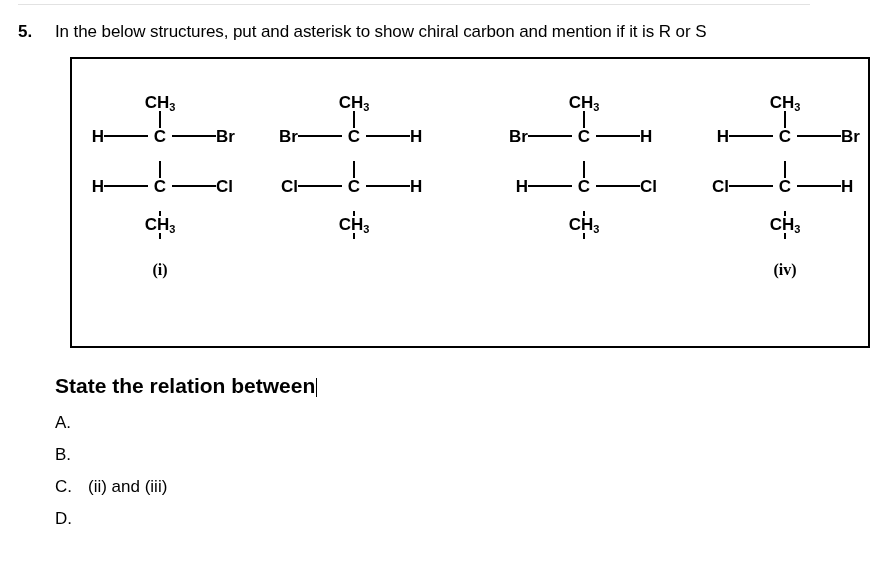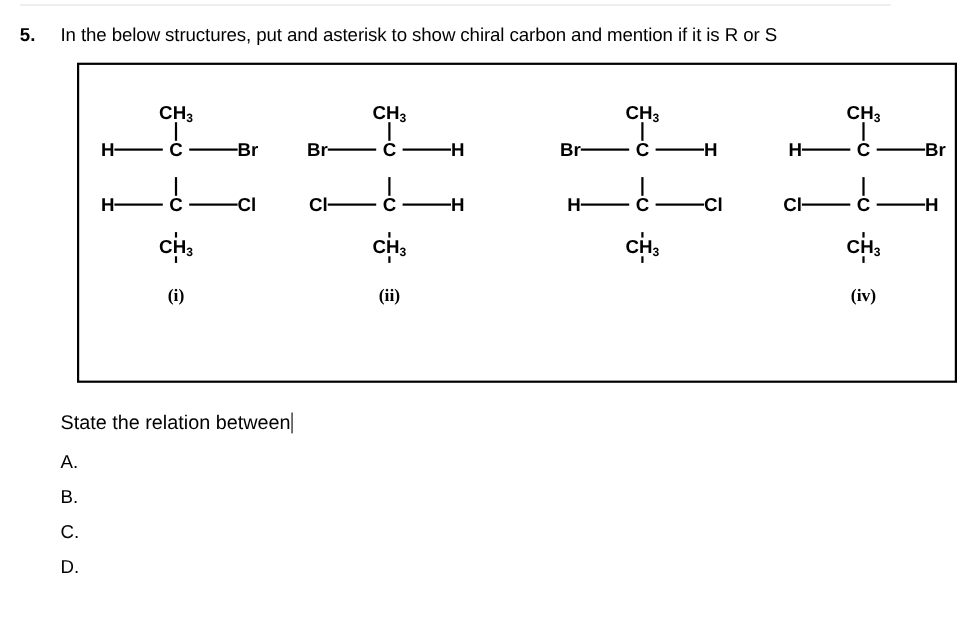--- a/index.html
+++ b/index.html
@@ -166,22 +166,22 @@
   }
 
   
   .answers {
     position: absolute;
     left: 55px;
     top: 375px;
     width: 400px;
   }
   .answer-prompt {
-    font-size: 18px;
-    font-weight: normal;
+    font-size: 21px;
+    font-weight: bold;
     line-height: 1;
     margin-bottom: 10px;
     position: relative;
     display: inline-block;
     white-space: nowrap;
   }
   .caret {
     display: inline-block;
     width: 1px;
     height: 19px;
@@ -271,21 +271,20 @@
       <span class="side left">Cl</span>
       <div class="row-center">
         <span class="atom">C</span>
       </div>
       <span class="side right">H</span>
     </div>
     <div class="vbond v-bottom"></div>
     <div class="cap-label">
       <span class="atom">CH<sub>3</sub></span>
     </div>
-    <div class="roman-label">(ii)</div>
   </div>
 
   <div class="structure s3">
     <div class="cap-label">
       <span class="atom">CH<sub>3</sub></span>
     </div>
     <div class="vbond v-top"></div>
     <div class="row">
       <div class="hbond left"></div>
       <div class="hbond right"></div>
@@ -348,18 +347,19 @@
   <div class="answer-prompt"><span>State the relation between</span><span class="caret"></span></div>
   <ul class="answer-list">
     <li class="answer-item">
       <span class="answer-key">A.</span>
     </li>
     <li class="answer-item">
       <span class="answer-key">B.</span>
     </li>
     <li class="answer-item">
       <span class="answer-key">C.</span>
+      <span class="answer-text">(ii) and (iii)</span>
     </li>
     <li class="answer-item">
       <span class="answer-key">D.</span>
     </li>
   </ul>
 </div>
 
 </body></html>

